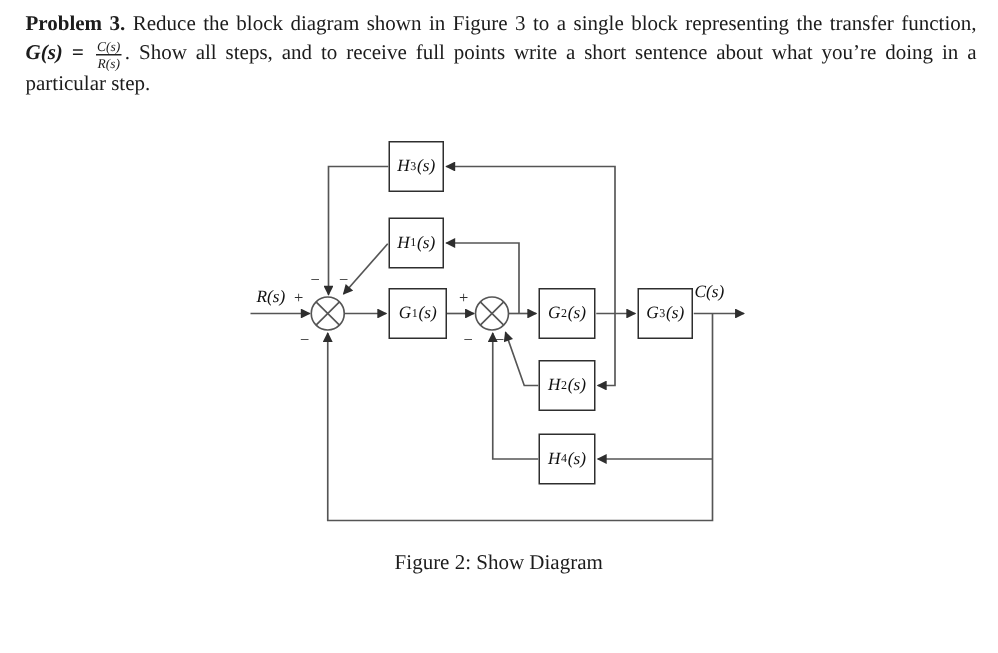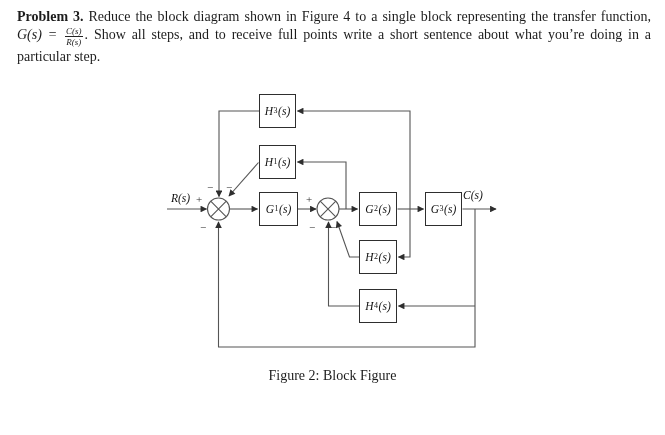--- a/index.html
+++ b/index.html
@@ -3,21 +3,21 @@
 <meta charset="utf-8">
 <style>
   html,body{margin:0;padding:0;background:#ffffff;}
   .page{position:relative;width:665px;height:435px;background:#ffffff;overflow:hidden;
         font-family:"Liberation Serif",serif;color:#1c1c1c;}
 
   
   .problem{position:absolute;left:17px;top:8px;width:634px;margin:0;
            font-size:14px;line-height:18px;text-align:justify;}
   .problem b{font-weight:bold;margin-top:45px;}
-  .math{font-style:italic;}
+  .math{font-style:italic;font-weight:bold;}
   .frac{display:inline-block;vertical-align:-6px;margin:0 2px;text-align:center;
         font-size:9px;line-height:1.15;font-style:italic;}
   .frac .num{display:block;border-bottom:1px solid #222;padding:0 1px;}
   .frac .den{display:block;}
 
   
   .diagram{position:absolute;left:0;top:0;width:665px;height:435px;}
   .wires{position:absolute;left:0;top:0;}
   .blk{position:absolute;width:37px;height:34px;border:1.4px solid #2e2e2e;background:#fff;
        box-sizing:border-box;display:flex;align-items:center;justify-content:center;
@@ -47,21 +47,21 @@
   
   .caption{position:absolute;left:160px;top:368px;width:345px;text-align:center;
            font-size:14px;color:#1c1c1c;}
 </style>
 </head>
 <body>
 
 <div class="page">
 
   <p class="problem">
-    <b>Problem 3.</b><span> Reduce the block diagram shown in Figure 4 to a single block representing the transfer function, </span><span class="math">G(s) = </span><span class="frac"><span class="num">C(s)</span><span class="den">R(s)</span></span><span>. Show all steps, and to receive full points write a short sentence about what you’re doing in a particular step.</span>
+    <b>Problem 3.</b><span> Reduce the block diagram shown in Figure 3 to a single block representing the transfer function, </span><span class="math">G(s) = </span><span class="frac"><span class="num">C(s)</span><span class="den">R(s)</span></span><span>. Show all steps, and to receive full points write a short sentence about what you’re doing in a particular step.</span>
   </p>
 
   <div class="diagram">
 
     <svg class="wires" width="665" height="435" viewBox="0 0 665 435">
       <defs>
         <marker id="ah" viewBox="0 0 10 10" refX="9" refY="5" markerWidth="7" markerHeight="6" orient="auto-start-reverse">
           <path d="M0,0 L10,5 L0,10 z" fill="#2e2e2e"></path>
         </marker>
       </defs>
@@ -143,16 +143,16 @@
     <span class="sig" id="sg-s1-plus">+</span>
     <span class="sig" id="sg-s1-m-tl">−</span>
     <span class="sig" id="sg-s1-m-tr">−</span>
     <span class="sig" id="sg-s1-m-b">−</span>
     <span class="sig" id="sg-s2-plus">+</span>
     <span class="sig" id="sg-s2-m-bl">−</span>
     <span class="sig" id="sg-s2-m-br">−</span>
   </div>
 
   <div class="caption">
-    <span>Figure 2: Block Figure</span>
+    <span>Figure 2: Show Diagram</span>
   </div>
 
 </div>
 
 </body></html>

